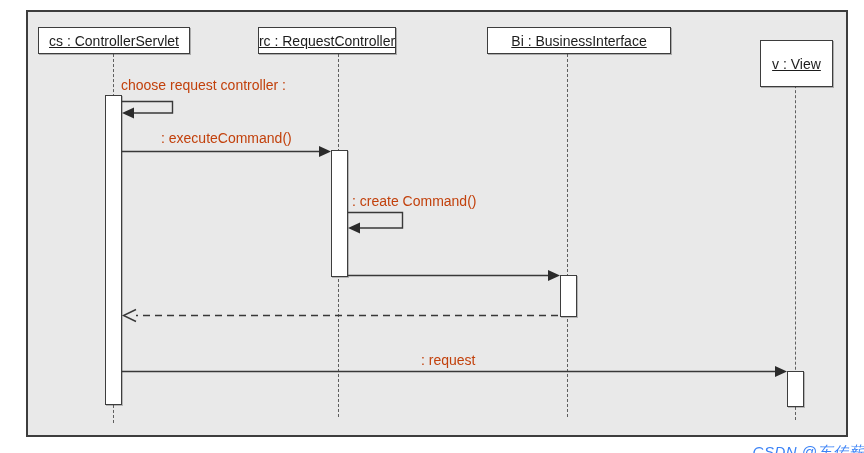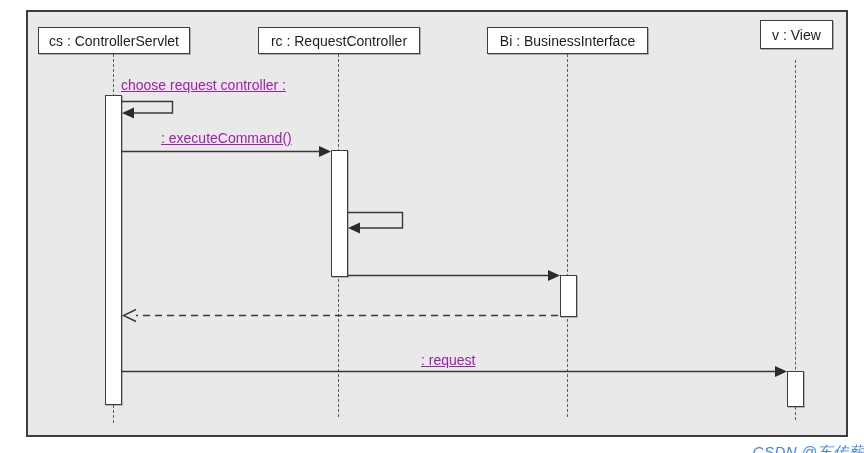--- a/index.html
+++ b/index.html
@@ -14,28 +14,28 @@
   }
   .lifeline{
     position:absolute;width:0;border-left:1px dashed #5f5f5f;
   }
   .objbox{
     position:absolute;box-sizing:border-box;background:#ffffff;
     border:1.5px solid #3d3d3d;box-shadow:1px 1px 0 rgba(60,60,60,.35);
     display:flex;align-items:center;justify-content:center;
   }
   .objbox span{
-    font-size:14px;color:#1d1d1d;white-space:nowrap;
+    font-size:14px;color:#1d1d1d;text-decoration:underline;white-space:nowrap;
   }
   .actbar{
     position:absolute;box-sizing:border-box;background:#ffffff;
     border:1.5px solid #3d3d3d;box-shadow:1px 1px 0 rgba(60,60,60,.3);
   }
   .msglabel{
-    position:absolute;font-size:14px;color:#a21caf;white-space:nowrap;text-decoration:underline;
+    position:absolute;font-size:14px;color:#c2410c;white-space:nowrap;
   }
   svg.arrows{position:absolute;left:0;top:0;pointer-events:none;}
   .watermark{
     position:absolute;right:0;top:443px;font-size:15px;letter-spacing:.5px;
     color:#3b82f6;white-space:nowrap;font-style:italic;
   }
 </style>
 </head>
 <body>
 
@@ -44,27 +44,27 @@
   <div class="frame"></div>
 
   <div class="lifeline" style="left:113px;top:54px;height:369px"></div>
   <div class="lifeline" style="left:338px;top:54px;height:363px"></div>
   <div class="lifeline" style="left:567px;top:54px;height:363px"></div>
   <div class="lifeline" style="left:795px;top:60px;height:360px"></div>
 
   <div class="objbox" style="left:38px;top:27px;width:152px;height:27px">
     <span>cs : ControllerServlet</span>
   </div>
-  <div class="objbox" style="left:258px;top:27px;width:162px;height:27px">
+  <div class="objbox" style="left:258px;top:27px;width:138px;height:27px">
     <span>rc : RequestController</span>
   </div>
-  <div class="objbox" style="left:487px;top:27px;width:161px;height:27px">
+  <div class="objbox" style="left:487px;top:27px;width:184px;height:27px">
     <span>Bi : BusinessInterface</span>
   </div>
-  <div class="objbox" style="left:760px;top:20px;width:73px;height:29px">
+  <div class="objbox" style="left:760px;top:40px;width:73px;height:47px">
     <span>v : View</span>
   </div>
 
   <div class="actbar" style="left:105px;top:95px;width:17px;height:310px"></div>
   <div class="actbar" style="left:331px;top:150px;width:17px;height:127px"></div>
   <div class="actbar" style="left:560px;top:275px;width:17px;height:42px"></div>
   <div class="actbar" style="left:787px;top:371px;width:17px;height:36px"></div>
 
   <svg class="arrows" width="864" height="453" viewBox="0 0 864 453">
     <g stroke="#383838" stroke-width="1.4" fill="none">
@@ -86,17 +86,18 @@
       <polygon points="122,113 134,107.5 134,118.5"></polygon>
       <polygon points="331,151.5 319,146 319,157"></polygon>
       <polygon points="348,228 360,222.5 360,233.5"></polygon>
       <polygon points="560,275.5 548,270 548,281"></polygon>
       <polygon points="787,371.5 775,366 775,377"></polygon>
     </g>
   </svg>
 
   <div class="msglabel" style="left:121px;top:77px">choose request controller :</div>
   <div class="msglabel" style="left:161px;top:130px">: executeCommand()</div>
+  <div class="msglabel" style="left:352px;top:193px">: create Command()</div>
   <div class="msglabel" style="left:421px;top:352px">: request</div>
 
   <div class="watermark">CSDN @车传薪</div>
 
 </div>
 
 </body></html>

